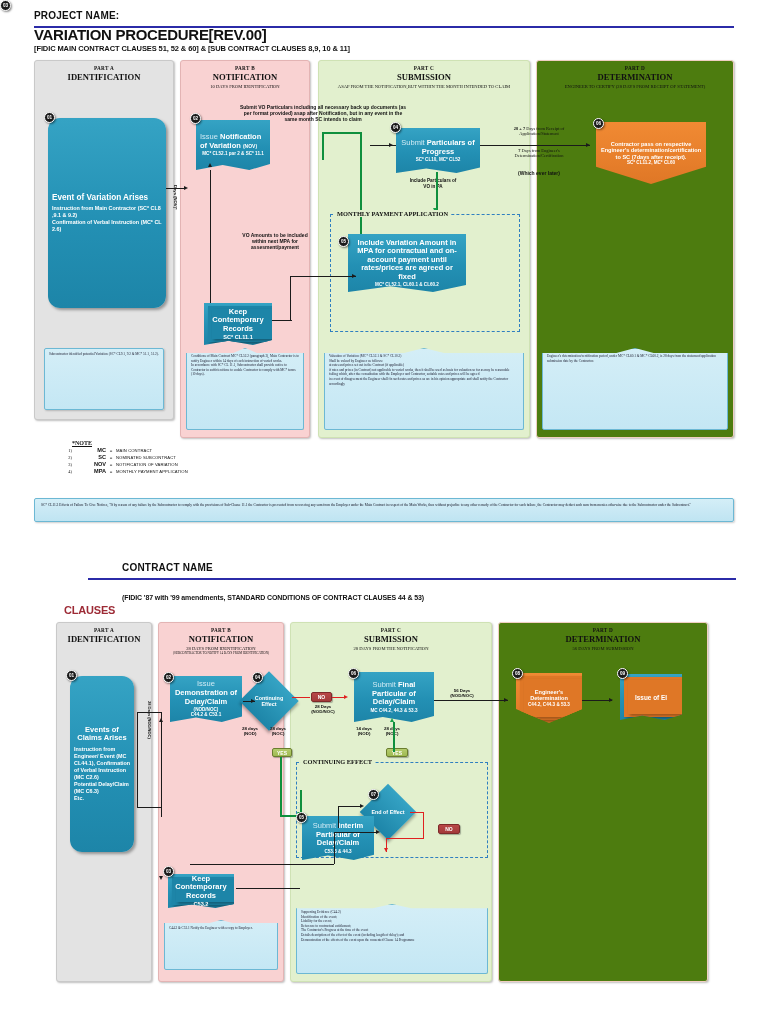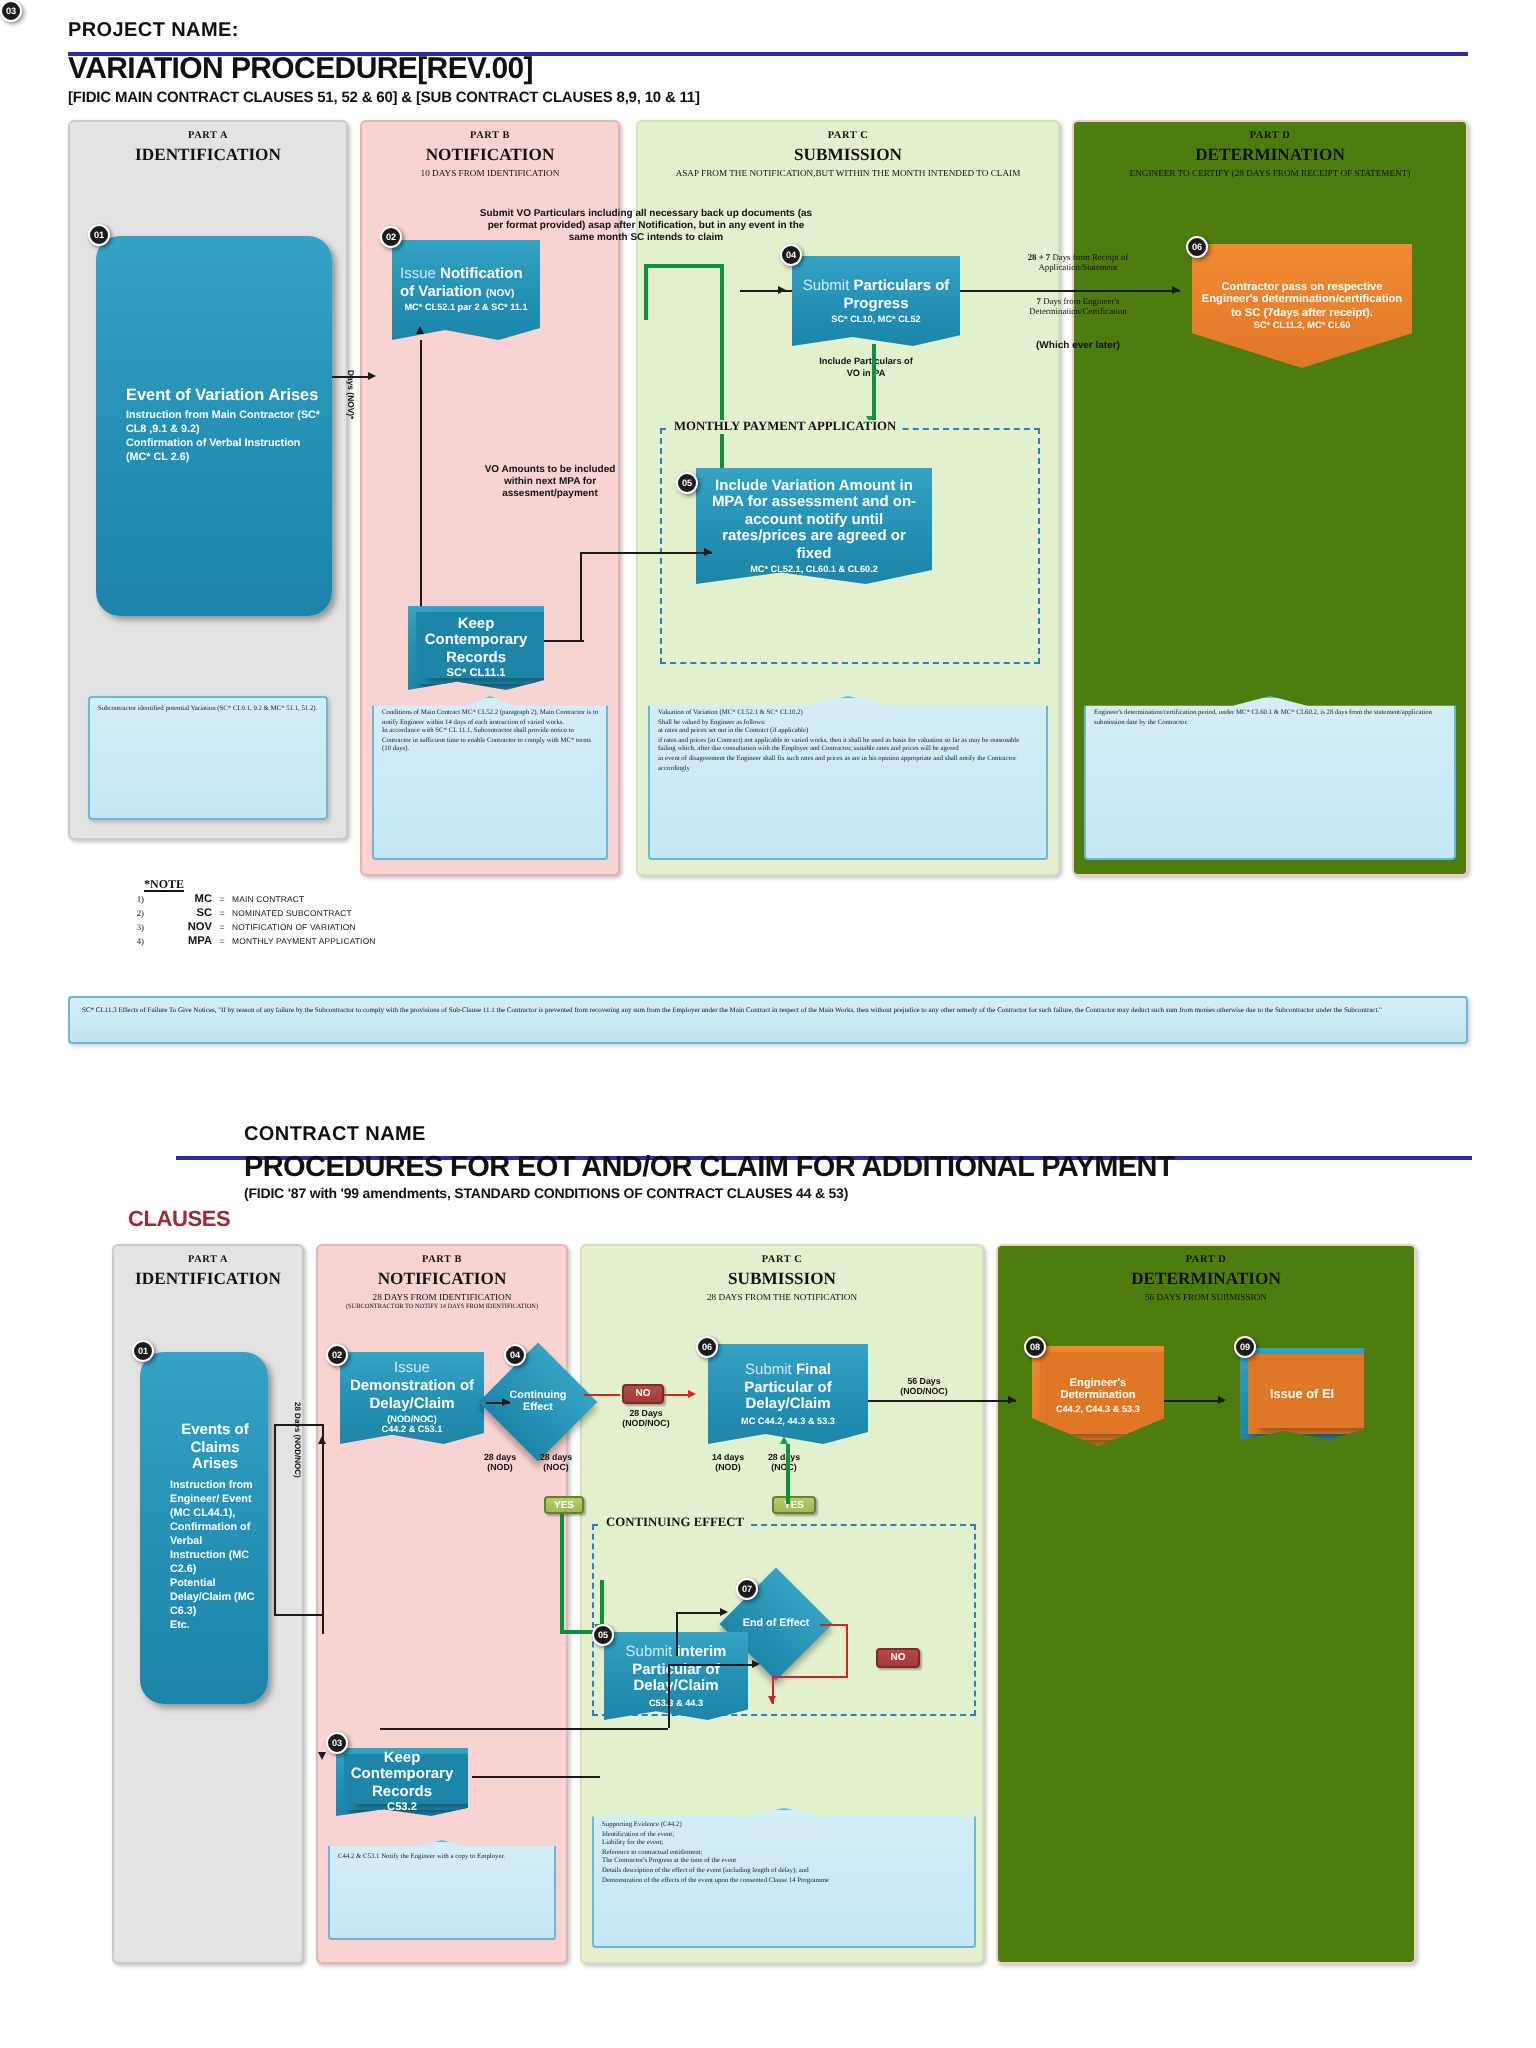--- a/index.html
+++ b/index.html
@@ -36,21 +36,21 @@
 
   
   .node {
     position:absolute; color:#fff; text-align:center;
     background:linear-gradient(180deg,#35a3c4 0%, #2390b4 55%, #1d85a8 100%);
     box-shadow:2px 2px 3px rgba(0,0,0,.35);
     display:flex; flex-direction:column; justify-content:center; align-items:center;
     padding:3px 4px; line-height:1.15;
   }
   .node.flag { clip-path: polygon(0 0,100% 0,100% 88%,72% 100%,36% 90%,0 100%); }
-  .node.rounded { border-radius:12px; clip-path:none;padding-left:15px; }
+  .node.rounded { border-radius:12px; clip-path:none; }
   .node.orange {
     background:linear-gradient(180deg,#f08a33 0%, #e8802c 55%, #df7726 100%);
   }
   .node.orange.shield { clip-path: polygon(0 0,100% 0,100% 72%,50% 100%,0 72%); }
   .node .t1 { font-size:7.5px; font-weight:bold; }
   .node .t1 .lite { font-weight:normal; color:#cfeaf4; }
   .node .t2 { font-size:5.6px; font-weight:bold; margin-top:.5px;}
   .node .t3 { font-size:4.6px; font-weight:bold; margin-top:.5px; }
   .node .body { font-size:5.4px; font-weight:bold; text-align:left; width:100%; margin-top:3px; line-height:1.3;}
   .node .big { font-size:8.2px; font-weight:bold; }
@@ -229,21 +229,21 @@
   <div class="ln v g2" style="left:322px;top:132px;height:28px;width:2px;"></div>
   <div class="ln h g2" style="left:322px;top:132px;width:40px;height:2px;"></div>
   <div class="ln v g2" style="left:360px;top:132px;height:120px;width:2px;"></div>
   <div class="arw d green" style="left:357px;top:248px;"></div>
 
   <div class="dashbox" style="left:330px;top:214px;width:190px;height:118px;">
     <div class="dtitle">MONTHLY PAYMENT APPLICATION</div>
   </div>
   <div class="badge" style="left:338px;top:236px;">05</div>
   <div class="node flag" style="left:348px;top:234px;width:118px;height:58px;">
-    <div class="t1">Include Variation Amount in MPA for assessment and on-account notify until rates/prices are agreed or fixed</div>
+    <div class="t1">Include Variation Amount in MPA for contractual and on-account payment until rates/prices are agreed or fixed</div>
     <div class="t3">MC* CL52.1, CL60.1 &amp; CL60.2</div>
   </div>
   <div class="ln v" style="left:290px;top:276px;height:44px;"></div>
   <div class="ln h" style="left:290px;top:276px;width:66px;"></div>
   <div class="arw r" style="left:352px;top:273.5px;"></div>
   <div class="ln h" style="left:272px;top:320px;width:20px;"></div>
 
   <div class="flabel serif" style="left:496px;top:126px;width:86px;text-align:center;">
     <b>28 + 7</b>
     <span style="font-weight:normal;">Days from Receipt of Application/Statement</span>
@@ -298,21 +298,20 @@
       <span class="a">MPA</span>
       <span class="eq">=</span>
       <span class="d">MONTHLY PAYMENT APPLICATION</span>
     </div>
   </div>
 
   <div class="quote" style="left:34px;top:498px;width:700px;height:24px;">SC* CL11.3 Effects of Failure To Give Notices,  "If by reason of any failure by the Subcontractor to comply with the provisions of Sub-Clause 11.1 the Contractor is prevented from recovering any sum from the Employer under the Main Contract in respect of the Main Works, then without prejudice to any other remedy of the Contractor for such failure, the Contractor may deduct such sum from monies otherwise due to the Subcontractor under the Subcontract."</div>
 
   <div class="proj-name" style="position:absolute;left:122px;top:562px;">CONTRACT NAME</div>
   <div class="rule" style="position:absolute;left:88px;top:578px;width:648px;"></div>
-  <div class="doc-title" style="position:absolute;left:122px;top:576px;font-size:14.5px;">PROCEDURES FOR EOT AND/OR CLAIM FOR ADDITIONAL PAYMENT</div>
   <div class="doc-sub" style="position:absolute;left:122px;top:594px;font-size:7px;">(FIDIC '87 with '99 amendments, STANDARD CONDITIONS OF CONTRACT CLAUSES 44 &amp; 53)</div>
   <div class="contract-lbl" style="left:64px;top:604px;">CLAUSES</div>
 
   <div class="panel grey" style="left:56px;  top:622px; width:96px;  height:360px;">
     <div class="panel-head">
       <div class="ph-part">PART A</div>
       <div class="ph-name">IDENTIFICATION</div>
     </div>
   </div>
   <div class="panel pink" style="left:158px; top:622px; width:126px; height:360px;">

